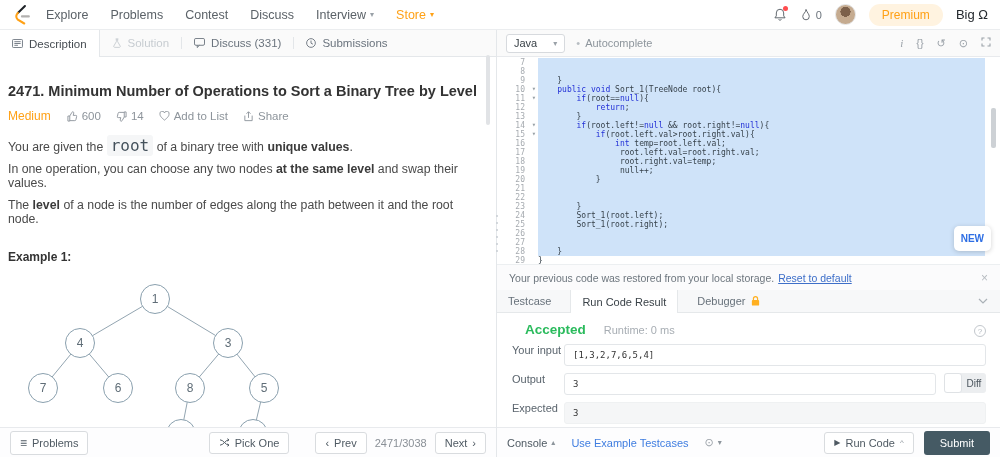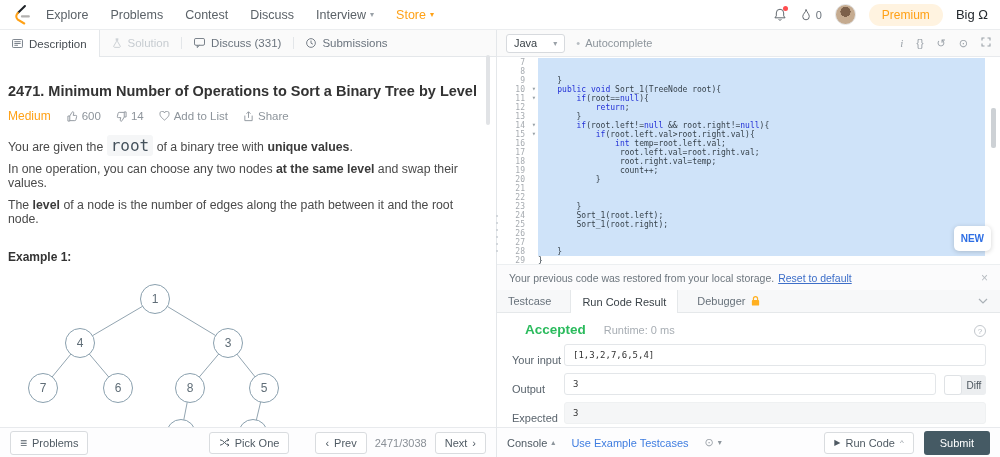--- a/index.html
+++ b/index.html
@@ -82,21 +82,21 @@
   .rtabs { height:23px; background:#f7f8f9; border-bottom:1px solid #e5e8ea; display:flex; align-items:stretch; font-size:11px; color:#68727b; flex-shrink:0;gap:8px; }
   .rtab { display:flex; align-items:center; gap:5px; padding:0 11px; cursor:pointer; }
   .rtab.active { background:#fff; border-left:1px solid #e5e8ea; border-right:1px solid #e5e8ea; margin-bottom:-1px; color:#3a4248; }
   .rtabs-chevron { margin-left:auto; align-self:center; padding-right:12px; display:flex; cursor:pointer; }
 
   .result { flex:1; position:relative; padding:9px 14px 0 15px; font-size:11px; color:#555; overflow:hidden; }
   .status-row { display:flex; align-items:baseline; gap:18px; padding-left:13px; }
   .accepted { color:#2bbb5d; font-weight:700; font-size:13.5px; }
   .runtime { color:#a7adb3; font-size:11px; }
   .help-circle { position:absolute; right:14px; top:12px; width:12px; height:12px; border:1px solid #c3c8cd; border-radius:50%; color:#b4bac0; font-size:8px; display:flex; align-items:center; justify-content:center; cursor:pointer; }
-  .rrow { display:flex; align-items:flex-end; margin-top:7px; }
+  .rrow { display:flex; align-items:flex-start; margin-top:7px; }
   .rrow-label { width:52px; flex-shrink:0; color:#5a646d; font-size:11px; }
   .rbox { flex:1; border:1px solid #e3e6e9; border-radius:3px; background:#fff; font-family:"DejaVu Sans Mono", monospace; font-size:9px; color:#333; padding:5px 8px; min-height:20px; }
   .rbox.grey { background:#f5f6f7; border-color:#eff1f2; }
   .diff-toggle { width:42px; height:20px; margin-left:8px; background:#eceef0; border-radius:3px; display:flex; overflow:hidden; cursor:pointer; flex-shrink:0; }
   .diff-knob { width:18px; background:#fff; border:1px solid #dfe2e5; border-radius:3px; }
   .diff-label { flex:1; display:flex; align-items:center; justify-content:center; font-size:10px; color:#4a545c; }
 
   .rf-left { display:flex; align-items:center; gap:16px; }
   .console-item { display:flex; align-items:center; gap:4px; cursor:pointer; }
   .link-blue { color:#3f7de0; cursor:pointer; }
@@ -349,21 +349,21 @@
               <div class="cl">    }</div>
               <div class="cl">    <span class="kw">public</span> <span class="kw">void</span> Sort_1(TreeNode root){</div>
               <div class="cl">        <span class="kw">if</span>(root==<span class="kw">null</span>){</div>
               <div class="cl">            <span class="kw">return</span>;</div>
               <div class="cl">        }</div>
               <div class="cl">        <span class="kw">if</span>(root.left!=<span class="kw">null</span> &amp;&amp; root.right!=<span class="kw">null</span>){</div>
               <div class="cl">            <span class="kw">if</span>(root.left.val&gt;root.right.val){</div>
               <div class="cl">                <span class="kw">int</span> temp=root.left.val;</div>
               <div class="cl">                 root.left.val=root.right.val;</div>
               <div class="cl">                 root.right.val=temp;</div>
-              <div class="cl">                 count++;</div>
+              <div class="cl">                 null++;</div>
               <div class="cl">            }</div>
               <div class="cl"> </div>
               <div class="cl"> </div>
               <div class="cl">        }</div>
               <div class="cl">        Sort_1(root.left);</div>
               <div class="cl">        Sort_1(root.right);</div>
               <div class="cl"> </div>
               <div class="cl"> </div>
               <div class="cl">    }</div>
               <div class="cl">}</div>

